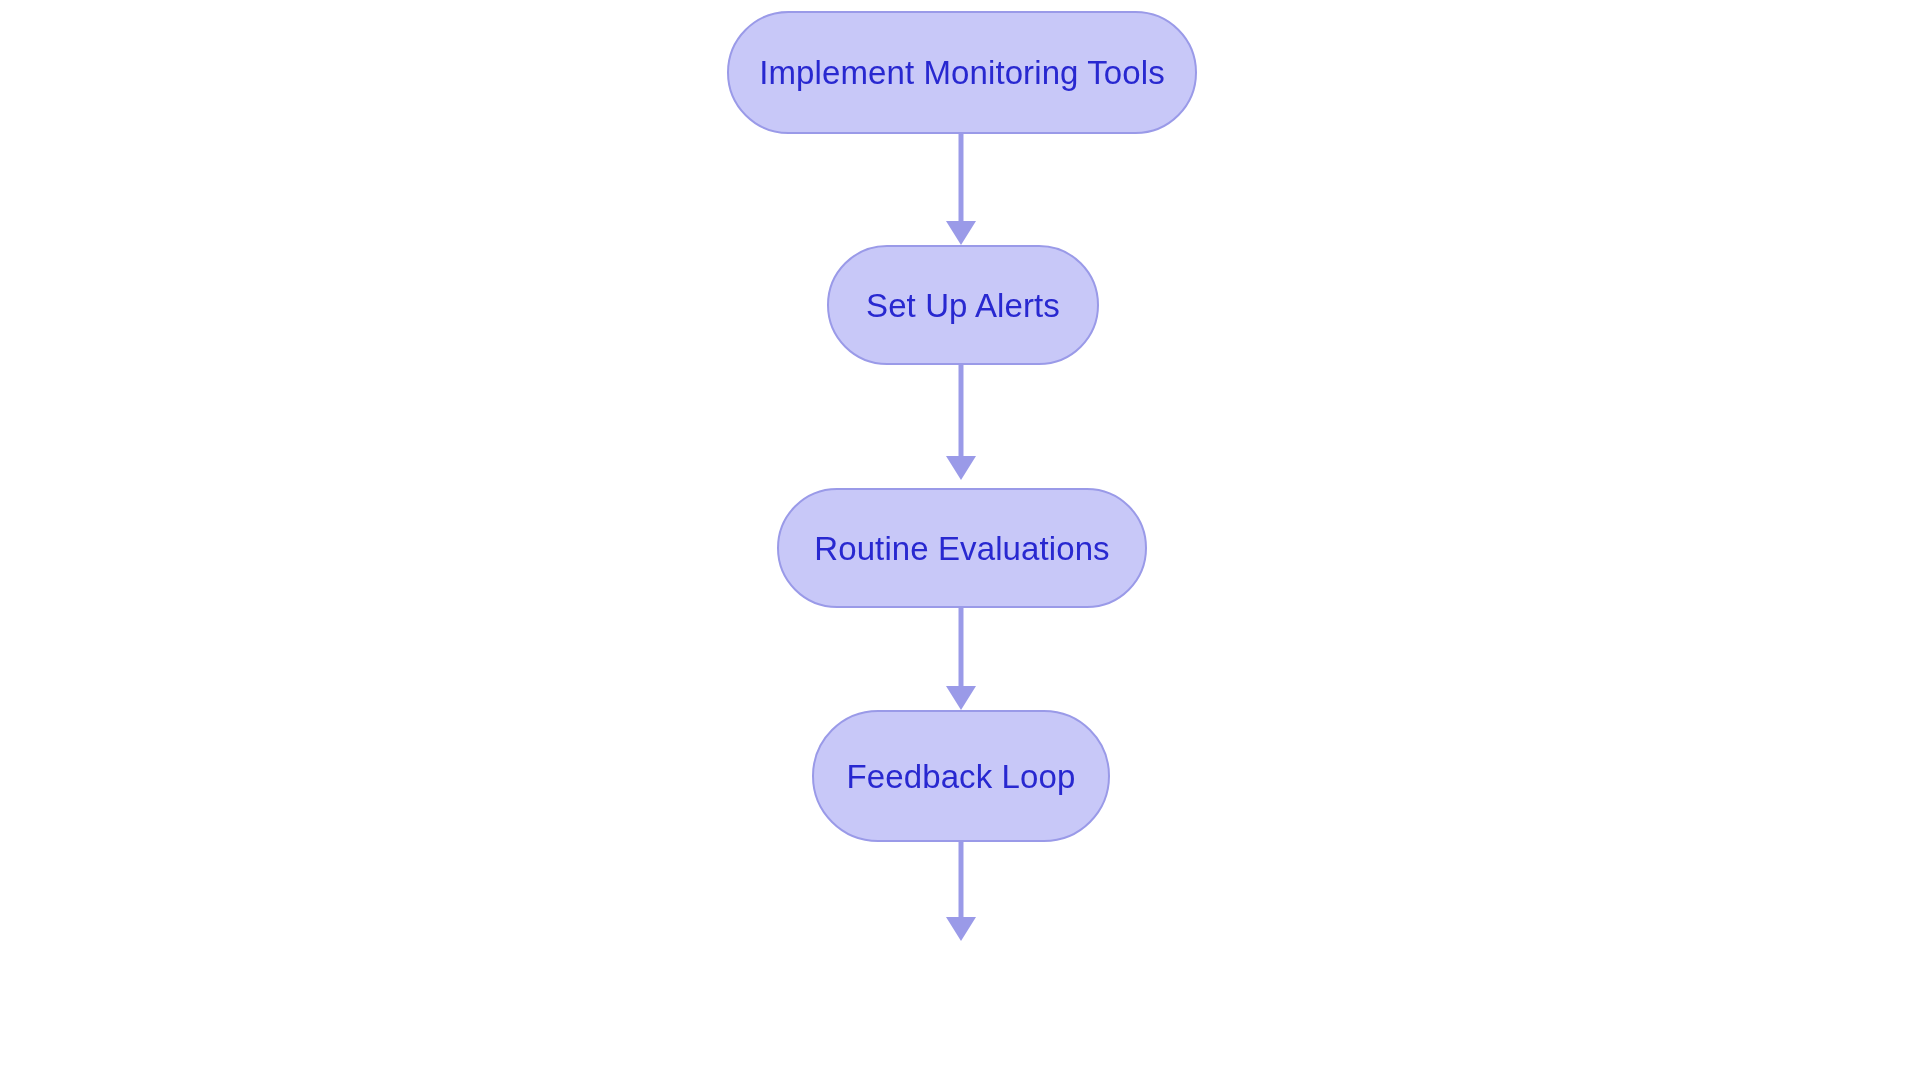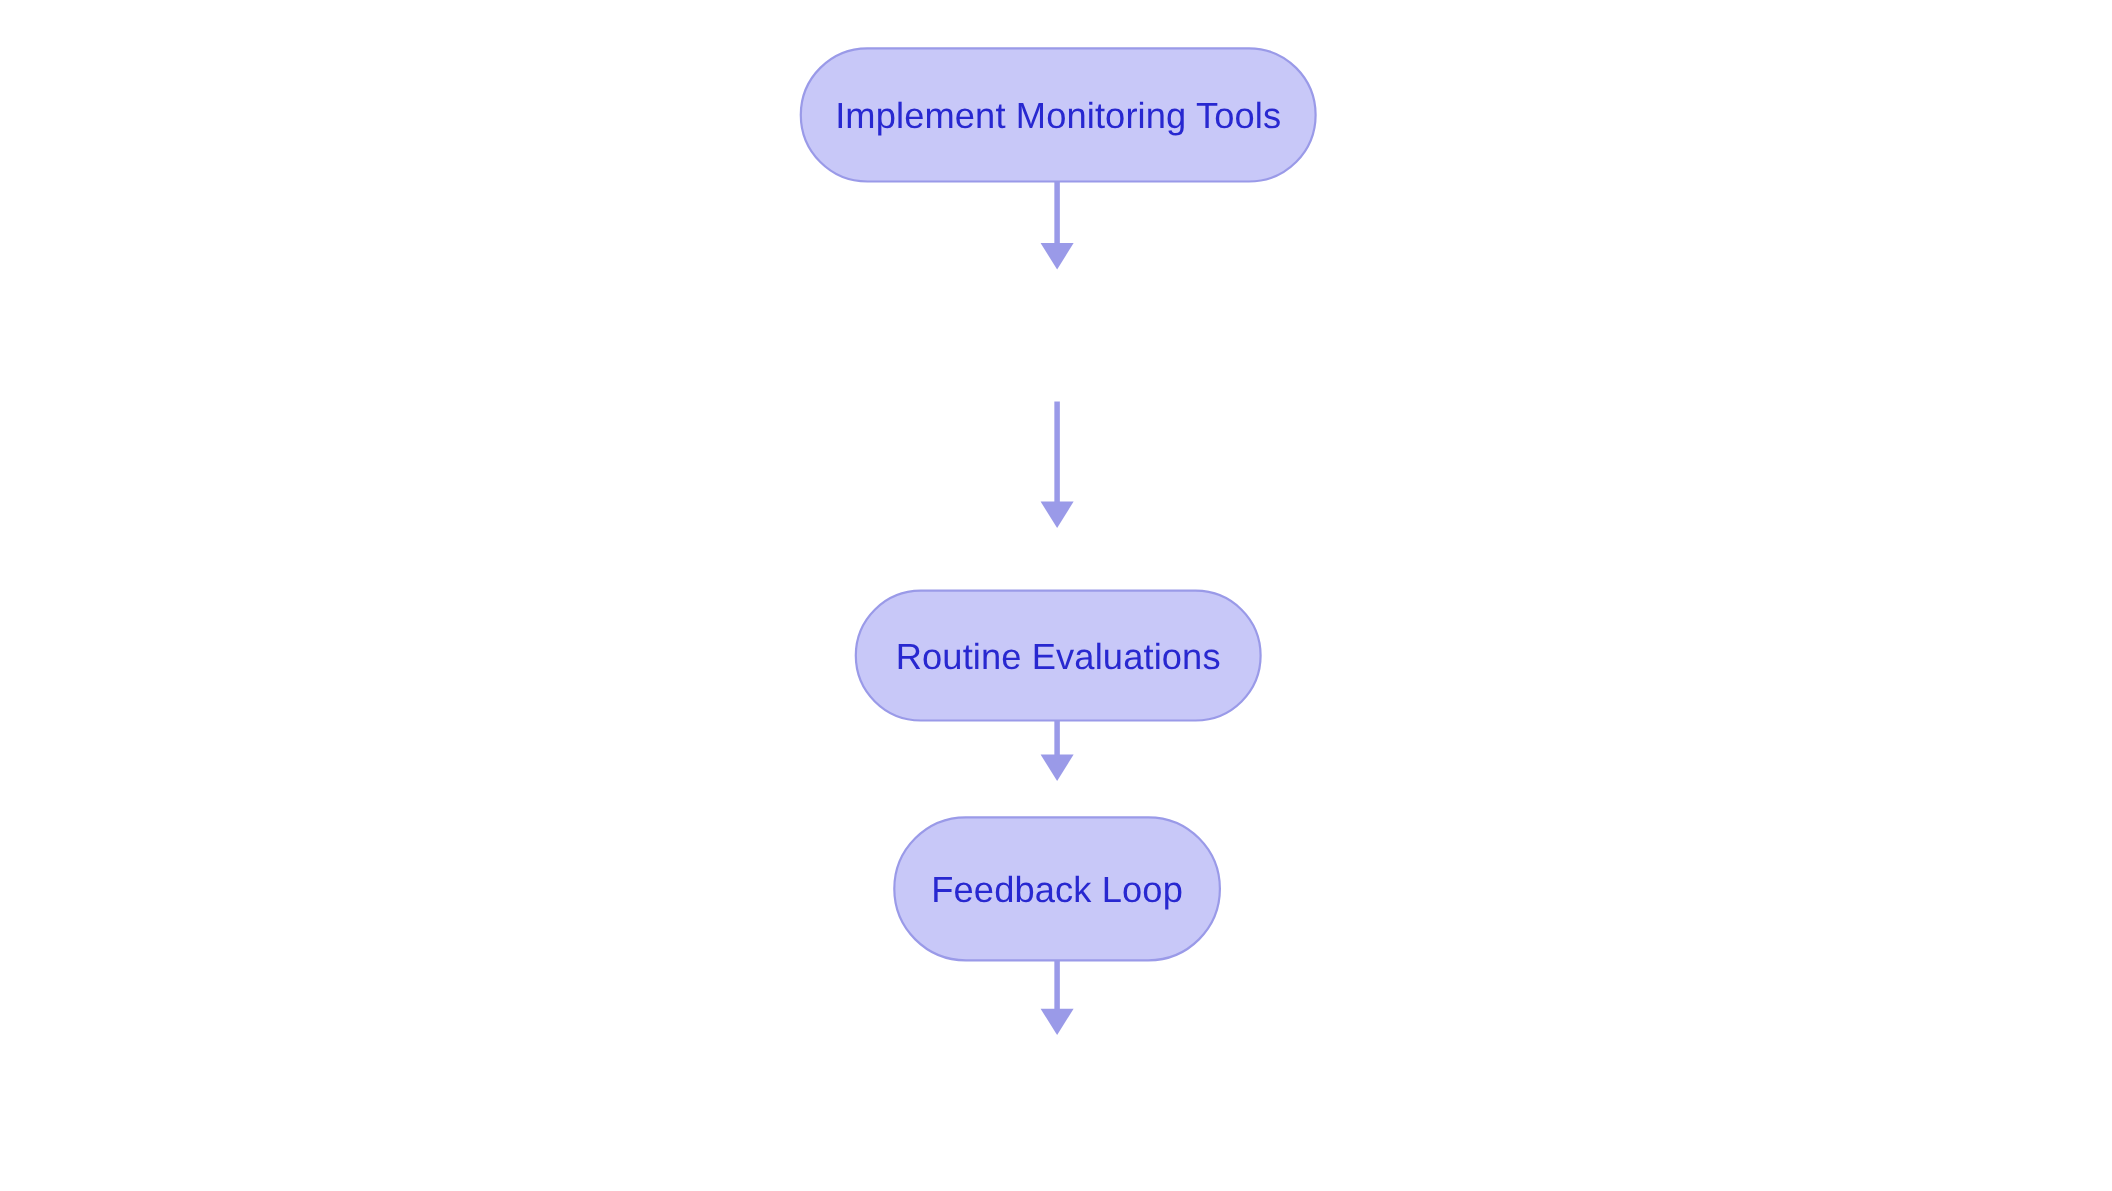--- a/index.html
+++ b/index.html
@@ -36,38 +36,37 @@
   .node {
     position: absolute;
     z-index: 2;
     box-sizing: border-box;
     display: flex;
     align-items: center;
     justify-content: center;
     background: #c8c8f8;
     border: 2px solid #9a9ae8;
     border-radius: 999px;
-    margin-top: 32px;
   }
 
   .node-label {
     color: #2828d0;
     font-family: "Liberation Sans", sans-serif;
     font-size: 33px;
     font-weight: 400;
     letter-spacing: 0.1px;
     line-height: 1;
     white-space: nowrap;
     text-align: center;
   }
 
   
   #node-0 { left: 727px; top:   11px; width: 470px; height: 123px; }
   #node-1 { left: 827px; top:  245px; width: 272px; height: 120px; }
-  #node-2 { left: 777px; top:  504px; width: 370px; height: 120px; }
+  #node-2 { left: 777px; top:  488px; width: 370px; height: 120px; }
   #node-3 { left: 812px; top:  710px; width: 298px; height: 132px; justify-content: center; }
   #node-4 { left: 660px; top:  941px; width: 605px; height: 133px; }
 </style>
 </head>
 <body>
 
 <div id="flow-canvas">
 
   <svg id="edge-layer" viewBox="0 0 1920 1083" width="1920" height="1083" aria-hidden="true">
 
@@ -89,20 +88,23 @@
     <g>
       <line x1="961" y1="830" x2="961" y2="918" stroke="#9a9ae8" stroke-width="5"></line>
       <polygon points="946,917 976,917 961,941" fill="#9a9ae8"></polygon>
     </g>
   </svg>
 
   <div class="node" id="node-0">
     <span class="node-label">Implement Monitoring Tools</span>
   </div>
 
+  <div class="node" id="node-1">
+    <span class="node-label">Set Up Alerts</span>
+  </div>
 
   <div class="node" id="node-2">
     <span class="node-label">Routine Evaluations</span>
   </div>
 
   <div class="node" id="node-3">
     <span class="node-label">Feedback Loop</span>
   </div>
 
 

